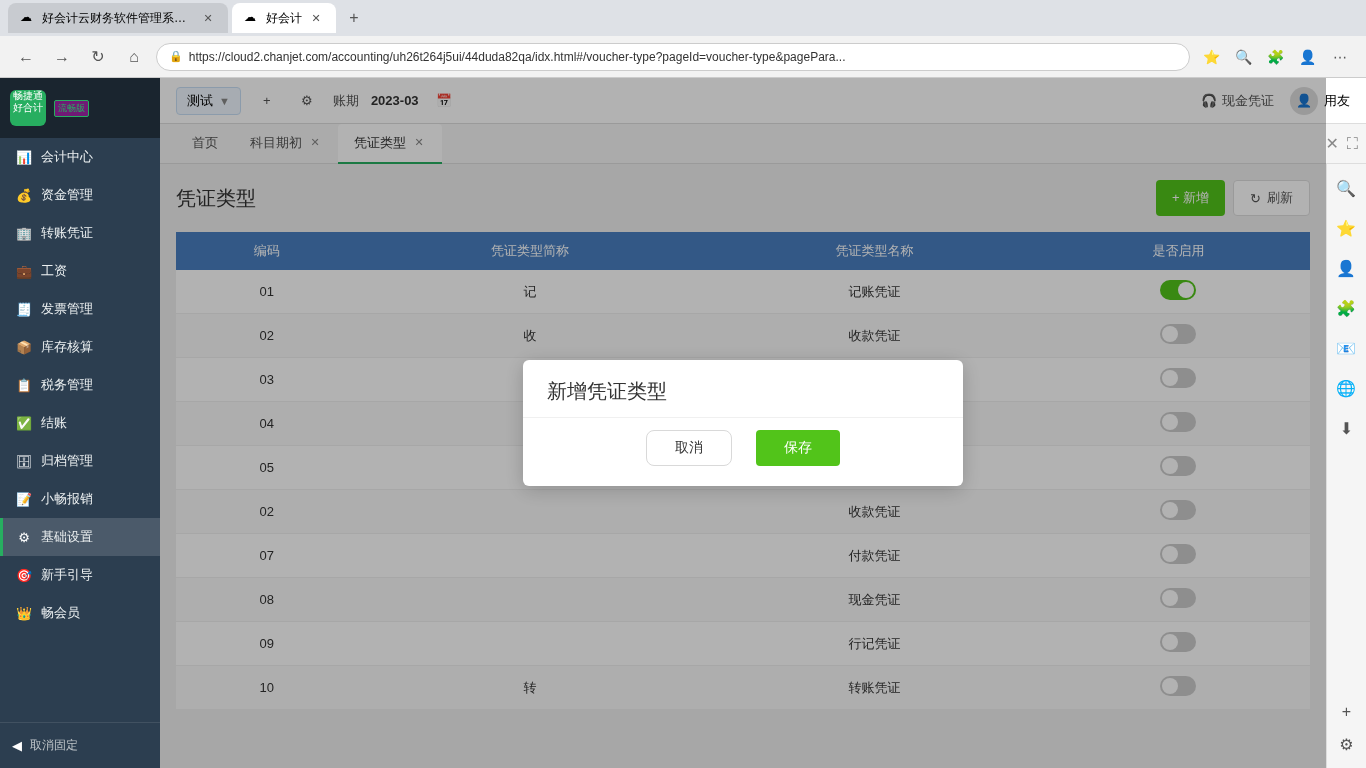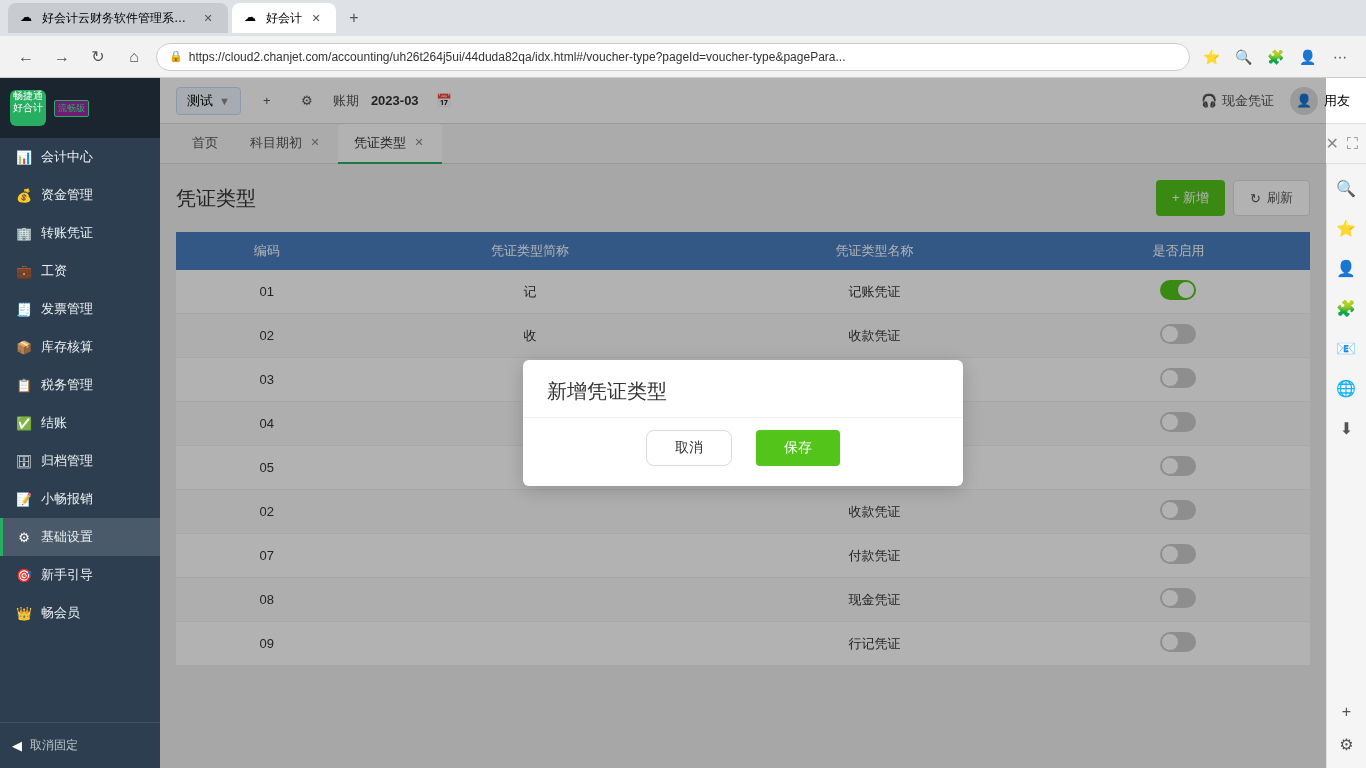--- a/index.html
+++ b/index.html
@@ -344,20 +344,28 @@
       </td>
     </tr>
               <tr>
       <td>09</td>
       <td></td>
       <td>行记凭证</td>
       <td>
         <span class="toggle off"></span>
       </td>
     </tr>
+              <tr>
+      <td>10</td>
+      <td>转</td>
+      <td>转账凭证</td>
+      <td>
+        <span class="toggle off"></span>
+      </td>
+    </tr>
             </tbody>
         </table>
       </div>
 
       <div class="right-sidebar">
         <div class="right-sidebar-btn">🔍</div>
         <div class="right-sidebar-btn">⭐</div>
         <div class="right-sidebar-btn active">👤</div>
         <div class="right-sidebar-btn">🧩</div>
         <div class="right-sidebar-btn">📧</div>

